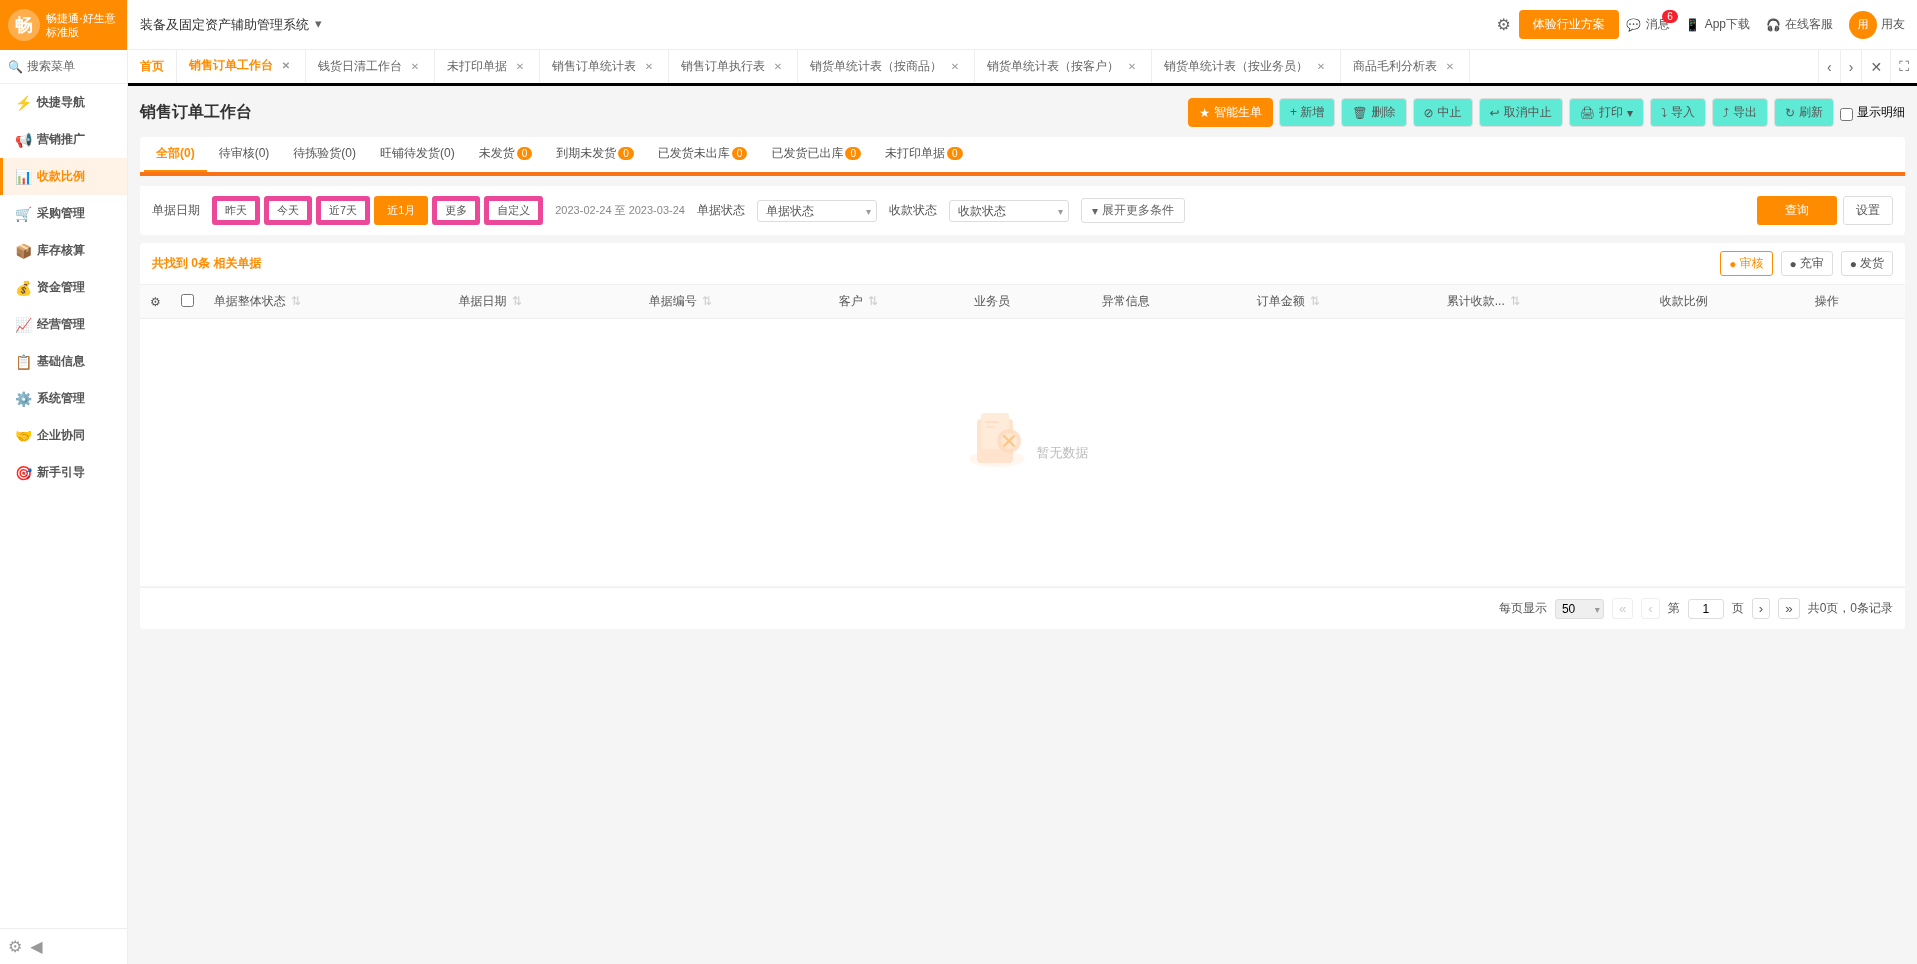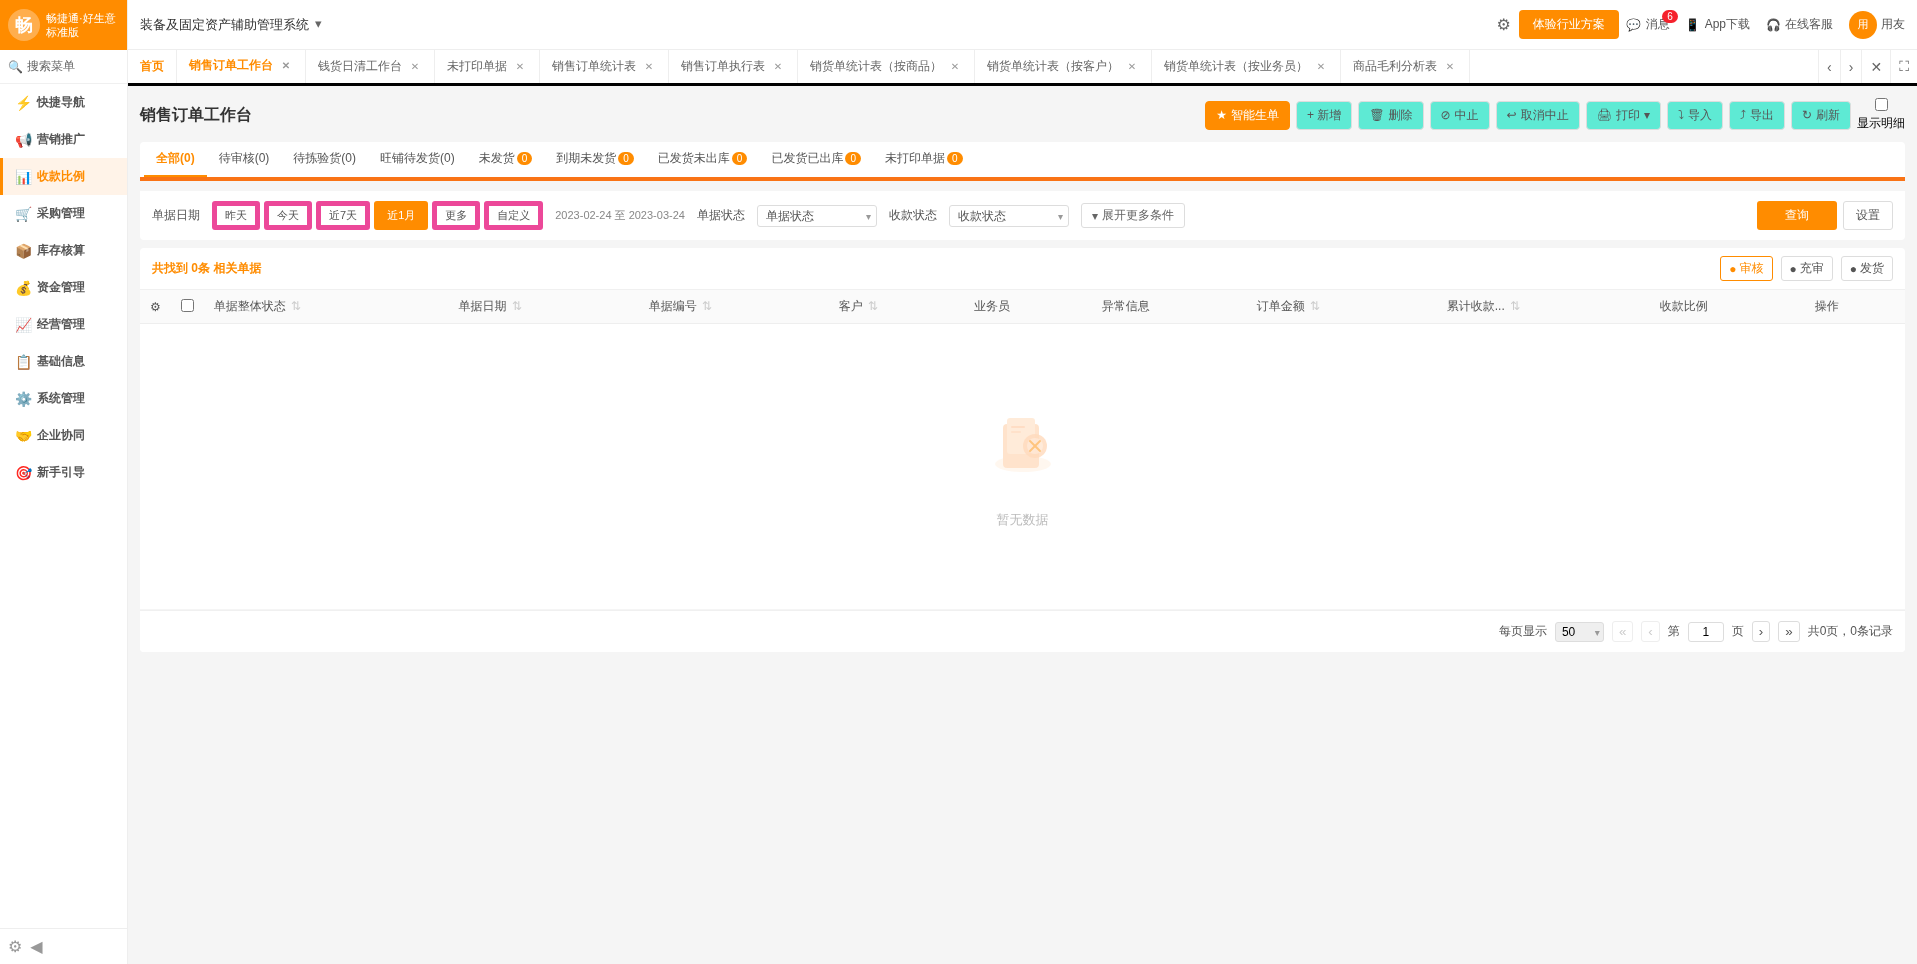--- a/index.html
+++ b/index.html
@@ -85,21 +85,21 @@
     
     table { width: 100%; border-collapse: collapse; font-size: 12px; }
     thead { background: #fafafa; }
     thead th { padding: 8px 10px; text-align: left; color: #555; font-weight: normal; border-bottom: 1px solid #eee; white-space: nowrap; }
     thead th .sort-icon { color: #ccc; margin-left: 2px; }
     tbody td { padding: 10px; color: #333; border-bottom: 1px solid #f5f5f5; }
     .checkbox-cell { width: 30px; }
     .settings-cell { width: 30px; }
     
     
-    .empty-state { display: flex; flex-direction: column; align-items: center; justify-content: flex-start; padding: 80px 0; color: #bbb; }
+    .empty-state { display: flex; flex-direction: row; align-items: center; justify-content: center; padding: 80px 0; color: #bbb; }
     .empty-icon { font-size: 64px; margin-bottom: 12px; opacity: 0.5; }
     .empty-text { font-size: 13px; color: #bbb; }
     
     
     .pagination { display: flex; align-items: center; justify-content: flex-end; padding: 10px 12px; background: #fff; border-top: 1px solid #f0f0f0; gap: 8px; font-size: 12px; color: #555; }
     .page-size-select { border: 1px solid #ddd; padding: 2px 20px 2px 6px; border-radius: 3px; font-size: 12px; appearance: none; cursor: pointer; }
     .page-size-wrap { position: relative; display: inline-block; }
     .page-size-wrap::after { content: '▾'; position: absolute; right: 4px; top: 50%; transform: translateY(-50%); color: #999; pointer-events: none; font-size: 10px; }
     .page-btn { padding: 2px 6px; border: 1px solid #ddd; border-radius: 3px; background: #fff; cursor: pointer; color: #555; }
     .page-btn:disabled { color: #ccc; cursor: not-allowed; border-color: #eee; }
@@ -289,21 +289,21 @@
             <span>导入</span>
           </button>
           <button class="action-btn">
             <span>⤴</span>
             <span>导出</span>
           </button>
           <button class="action-btn">
             <span>↻</span>
             <span>刷新</span>
           </button>
-          <label style="display:flex;align-items:center;gap:4px;font-size:12px;cursor:pointer;flex-direction:column;">
+          <label style="display:flex;align-items:flex-end;gap:4px;font-size:12px;cursor:pointer;">
             <input type="checkbox" style="">
             <span>显示明细</span>
           </label>
         </div>
       </div>
 
       <div class="subtabs">
         <div class="subtab active">全部(0)</div>
         <div class="subtab">待审核(0)</div>
         <div class="subtab">待拣验货(0)</div>

